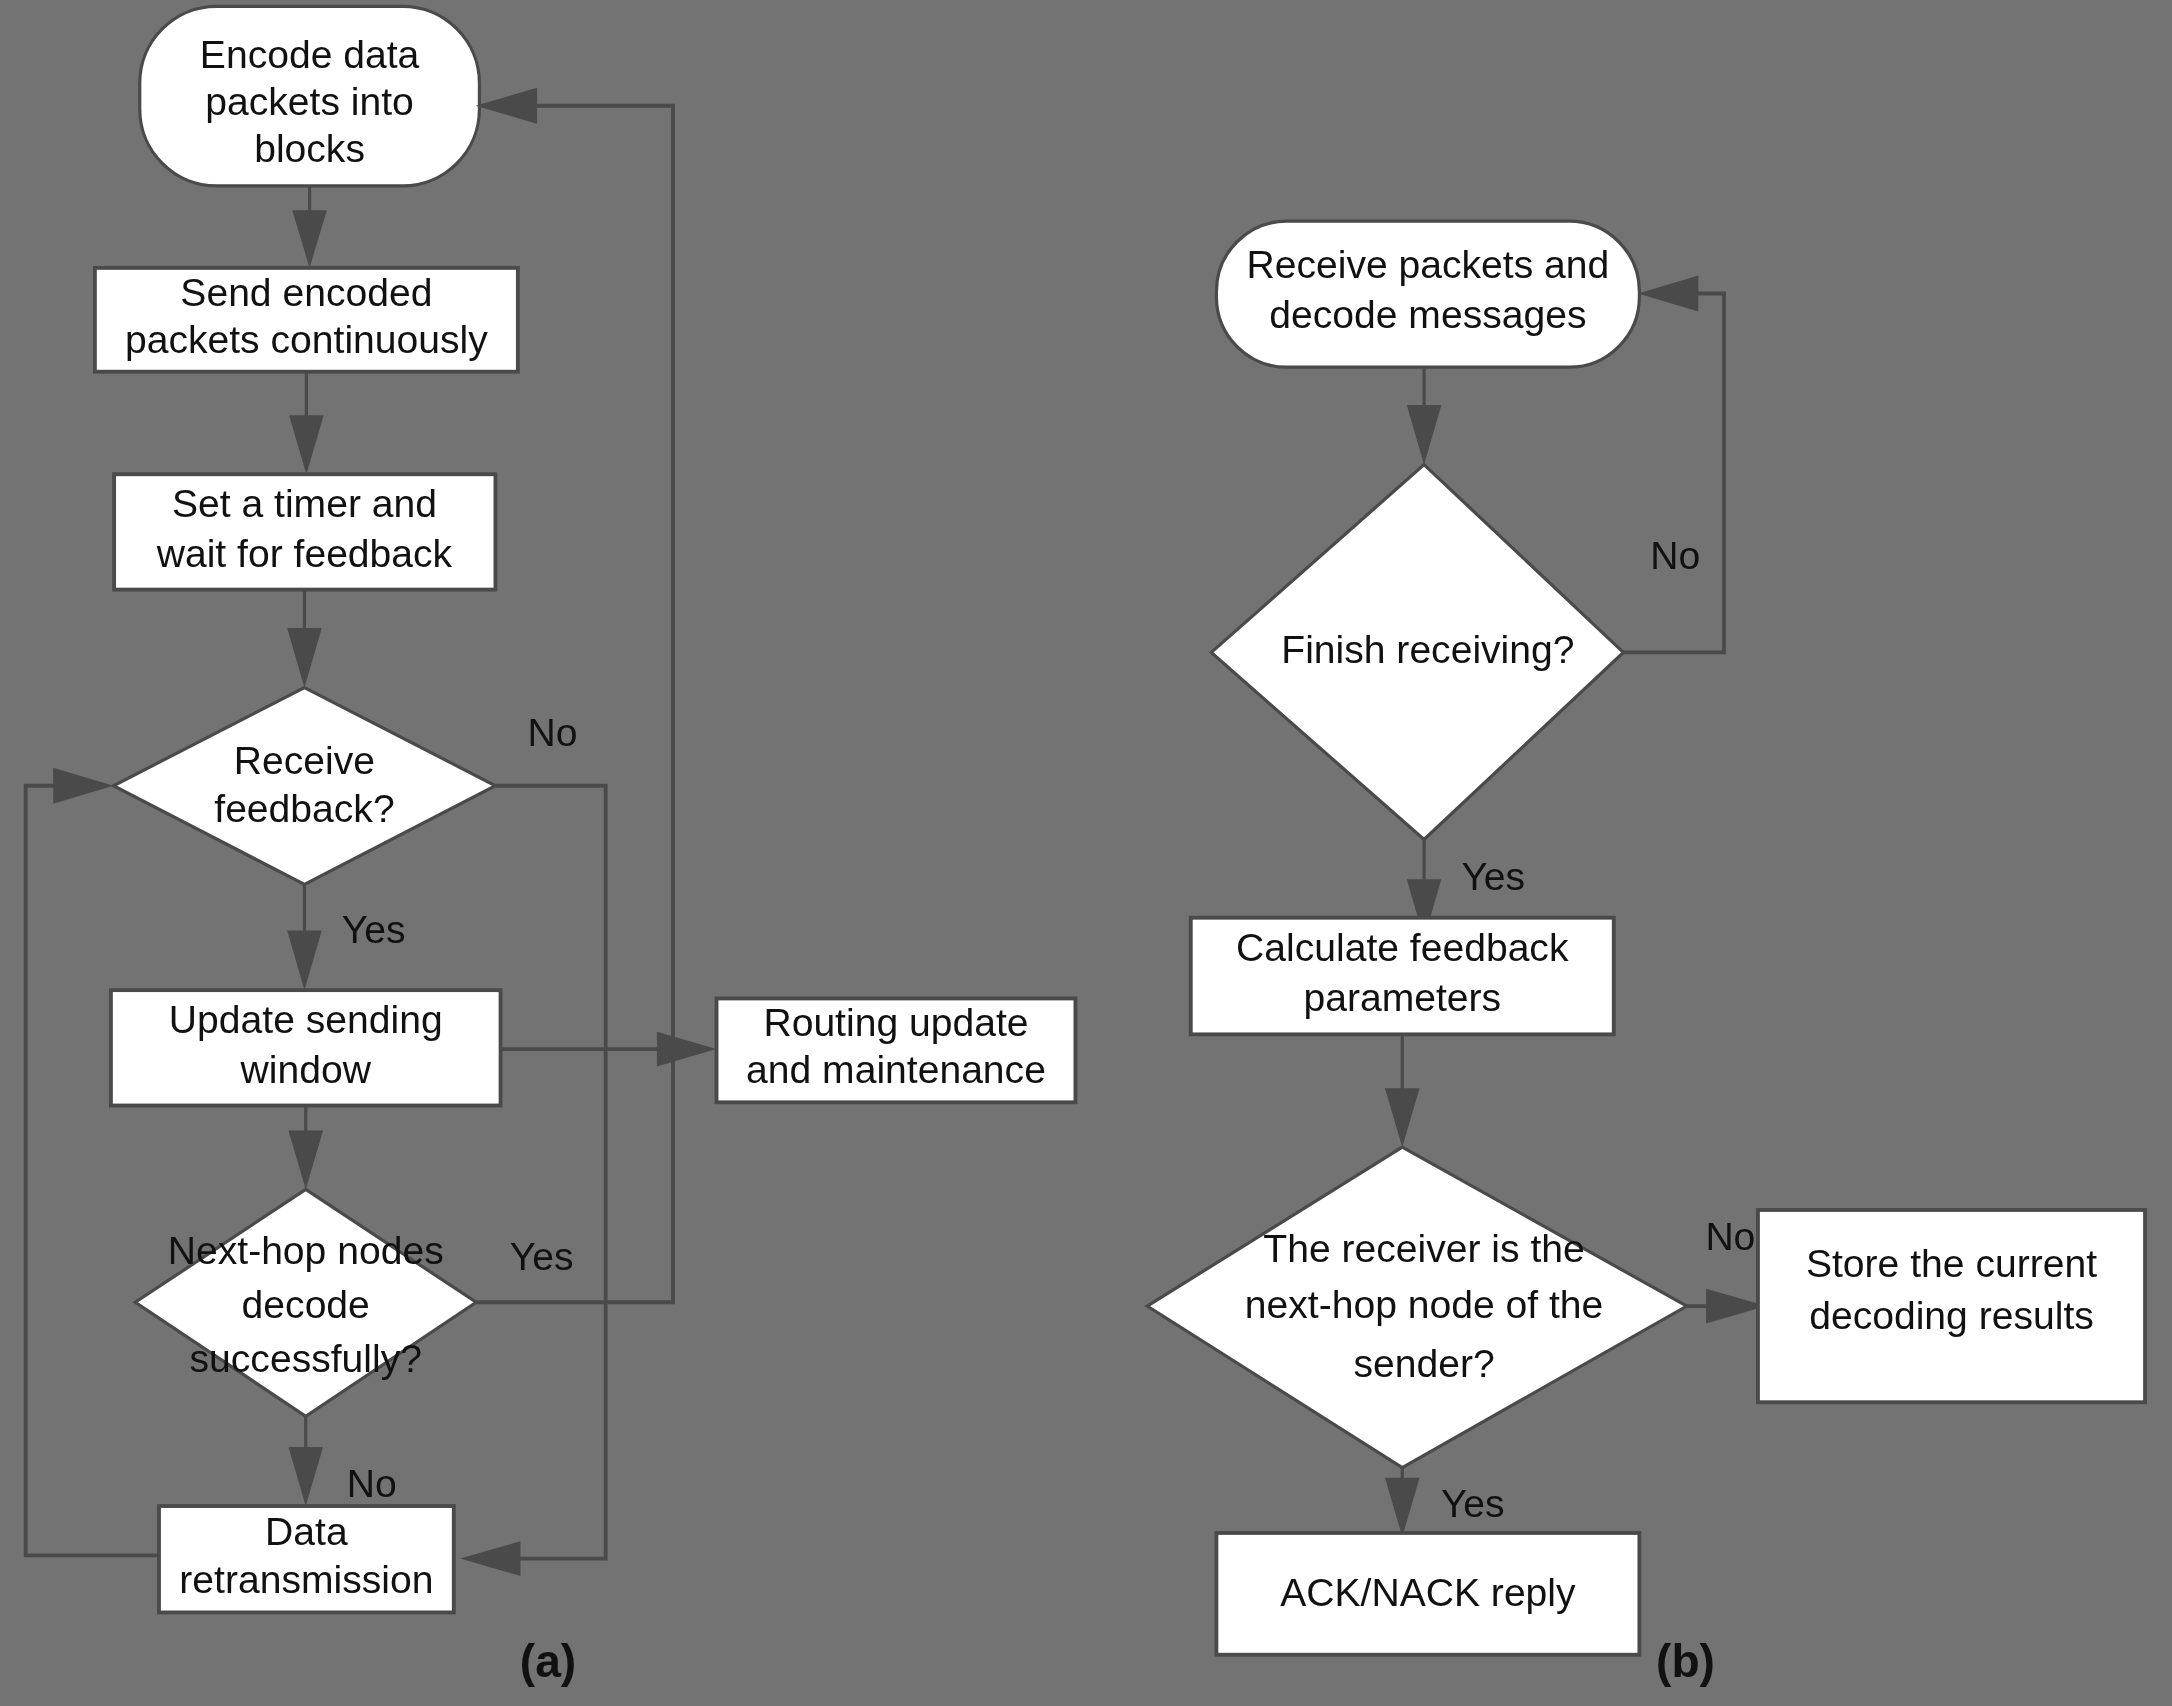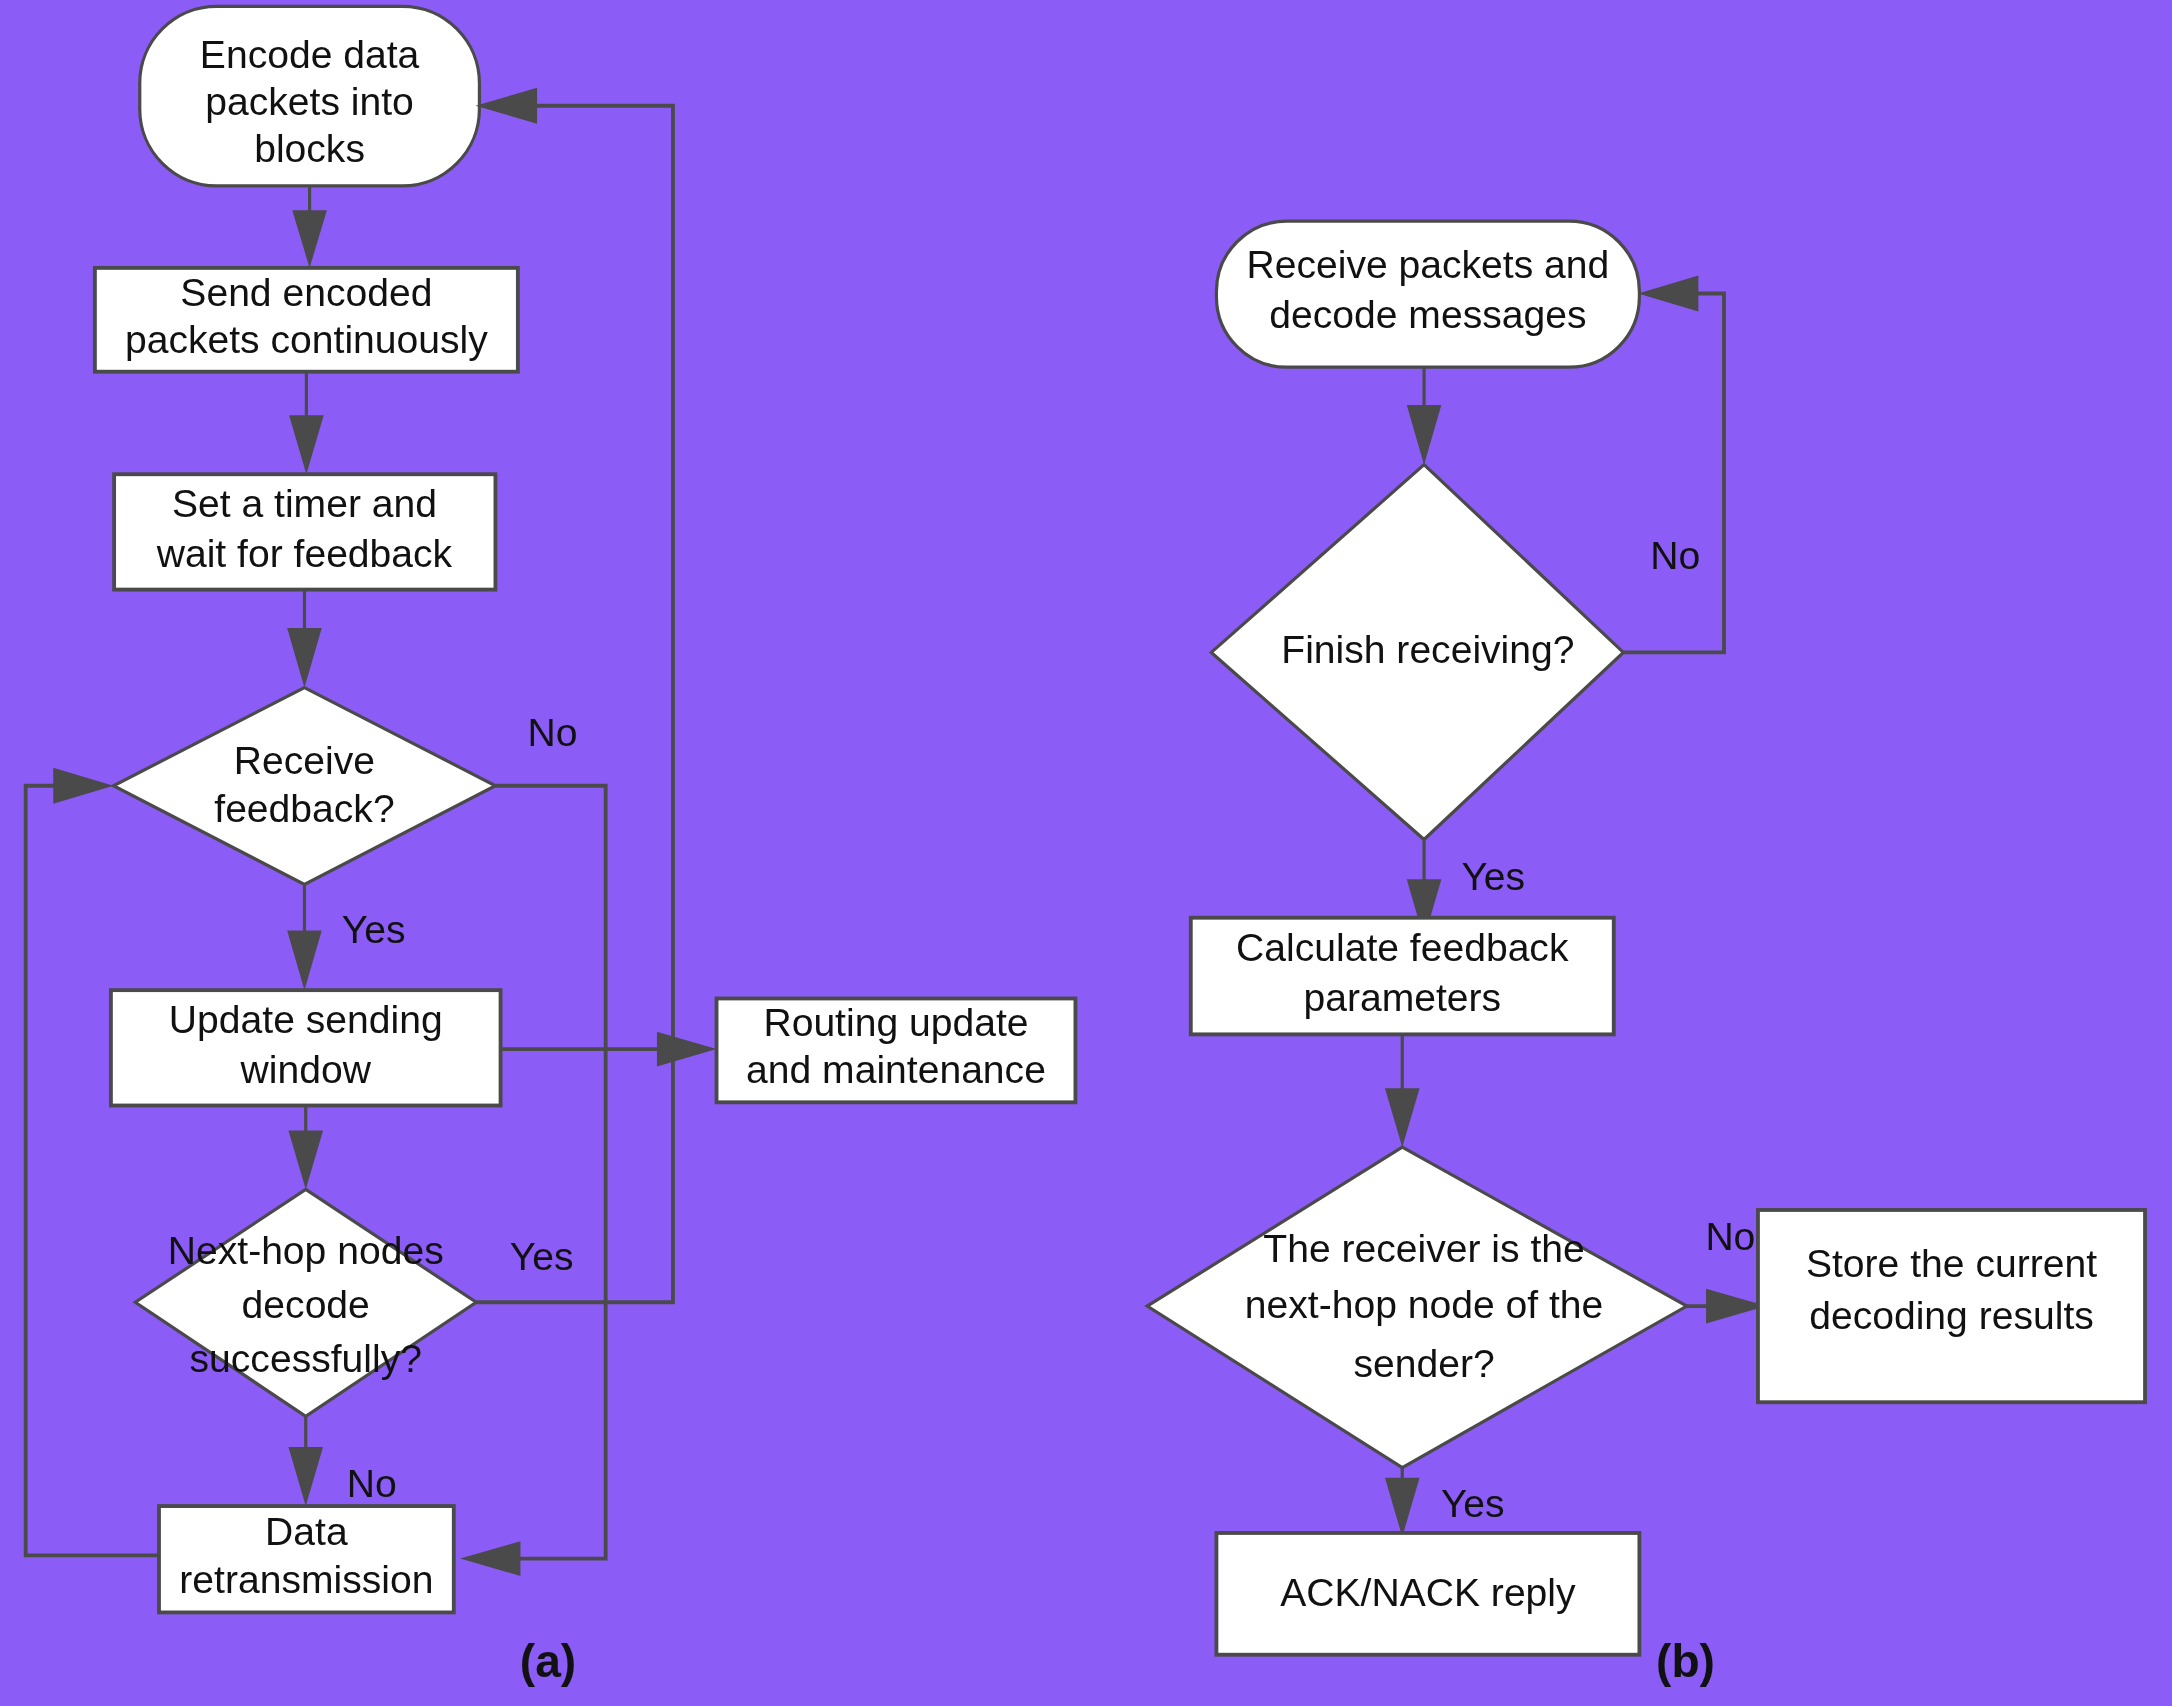--- a/index.html
+++ b/index.html
@@ -7,21 +7,21 @@
     padding: 0;
     background: #ffffff;
   }
   body {
     font-family: "Liberation Sans", sans-serif;
   }
   #figure-root {
     position: relative;
     width: 2172px;
     height: 1706px;
-    background: #8b5cf6;
+    background: #737373;
     overflow: hidden;
   }
   svg#flow-svg {
     position: absolute;
     left: 0;
     top: 0;
     width: 2172px;
     height: 1706px;
     display: block;
   }

